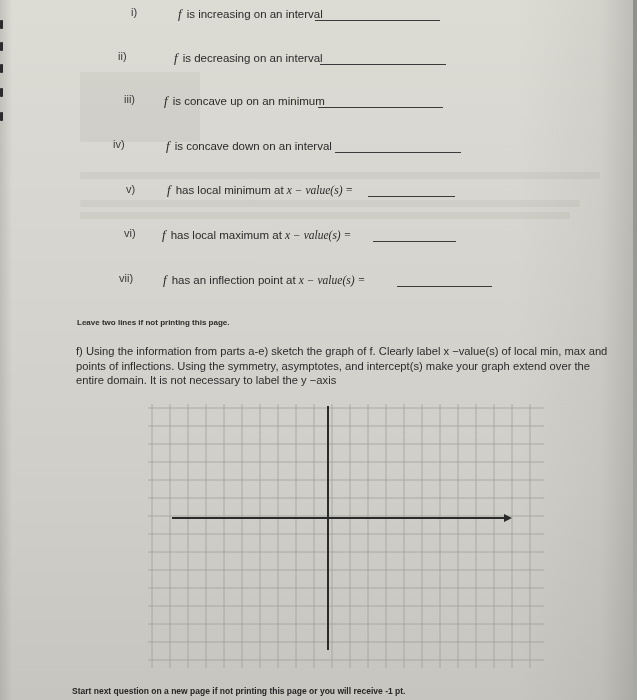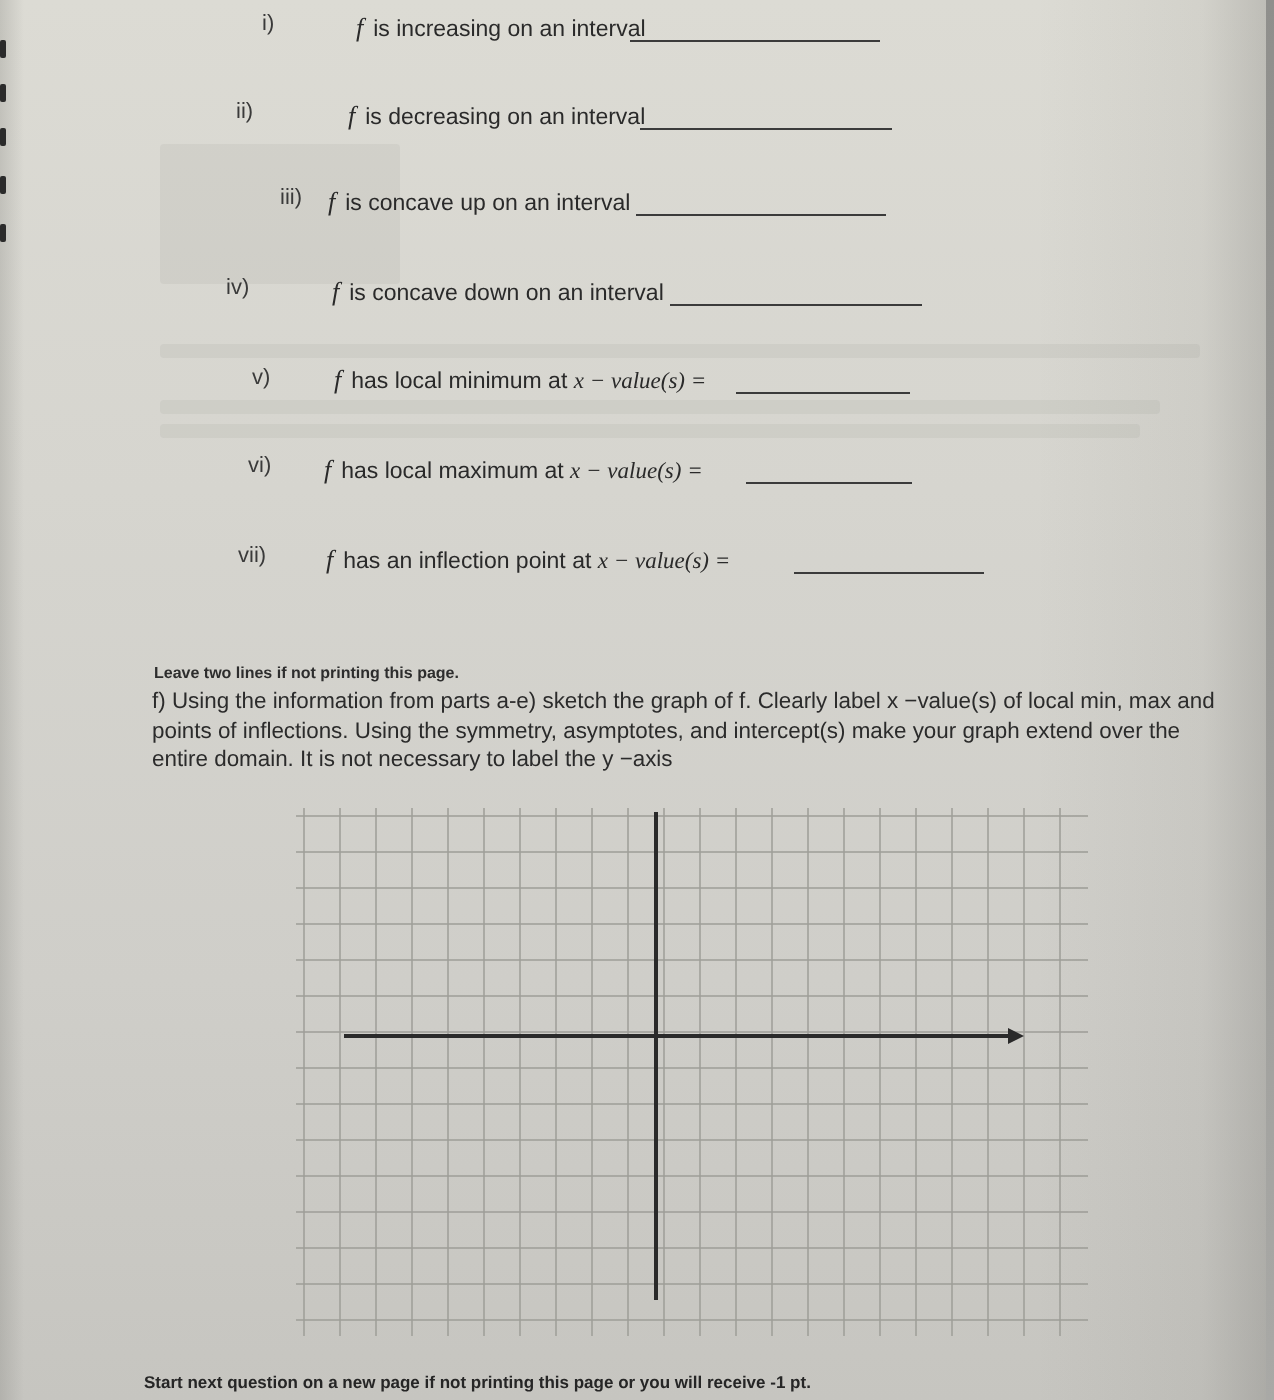--- a/index.html
+++ b/index.html
@@ -58,23 +58,23 @@
   <span class="fi">f</span><span>is increasing on an interval</span>
 </div>
 <div class="blank" style="left:315px;top:20px;width:125px"></div>
 
 <div class="roman" style="left:118px;top:50px">ii)</div>
 <div class="item" style="left:174px;top:50px">
   <span class="fi">f</span><span>is decreasing on an interval</span>
 </div>
 <div class="blank" style="left:320px;top:64px;width:126px"></div>
 
-<div class="roman" style="left:140px;top:93px">iii)</div>
+<div class="roman" style="left:124px;top:93px">iii)</div>
 <div class="item" style="left:164px;top:93px">
-  <span class="fi">f</span><span>is concave up on an interval</span>
+  <span class="fi">f</span><span>is concave up on an minimum</span>
 </div>
 <div class="blank" style="left:318px;top:107px;width:125px"></div>
 
 <div class="roman" style="left:113px;top:138px">iv)</div>
 <div class="item" style="left:166px;top:138px">
   <span class="fi">f</span><span>is concave down on an interval</span>
 </div>
 <div class="blank" style="left:335px;top:152px;width:126px"></div>
 
 <div class="roman" style="left:126px;top:183px">v)</div>
@@ -88,21 +88,21 @@
   <span class="fi">f</span><span>has local maximum  at</span> <span class="math">x − value(s) =</span>
 </div>
 <div class="blank" style="left:373px;top:241px;width:83px"></div>
 
 <div class="roman" style="left:119px;top:272px">vii)</div>
 <div class="item" style="left:163px;top:272px">
   <span class="fi">f</span><span>has an inflection point  at</span> <span class="math">x − value(s) =</span>
 </div>
 <div class="blank" style="left:397px;top:286px;width:95px"></div>
 
-<div class="note" style="left:77px;top:332px">Leave two lines if not printing this page.</div>
+<div class="note" style="left:77px;top:318px">Leave two lines if not printing this page.</div>
 
 <div class="para">f) Using the information from parts a-e) sketch the graph of f. Clearly label x −value(s) of local min, max and points of inflections. Using the symmetry, asymptotes, and intercept(s) make your graph extend over the entire domain. It is not necessary to label the y −axis</div>
 
 <svg class="grid" width="637" height="700" id="gridsvg">
     <line x1="152" y1="404" x2="152" y2="668" stroke="#9e9e98" stroke-width="1" opacity="0.75"></line>
     <line x1="170" y1="404" x2="170" y2="668" stroke="#9e9e98" stroke-width="1" opacity="0.75"></line>
     <line x1="188" y1="404" x2="188" y2="668" stroke="#9e9e98" stroke-width="1" opacity="0.75"></line>
     <line x1="206" y1="404" x2="206" y2="668" stroke="#9e9e98" stroke-width="1" opacity="0.75"></line>
     <line x1="224" y1="404" x2="224" y2="668" stroke="#9e9e98" stroke-width="1" opacity="0.75"></line>
     <line x1="242" y1="404" x2="242" y2="668" stroke="#9e9e98" stroke-width="1" opacity="0.75"></line>

